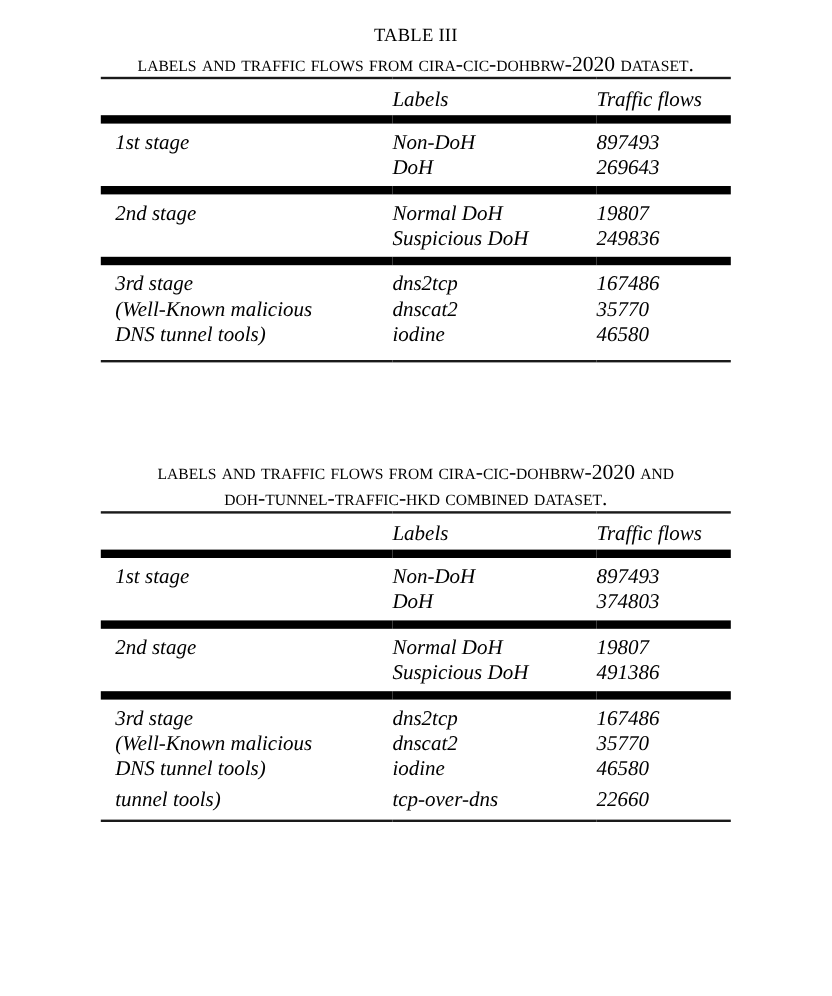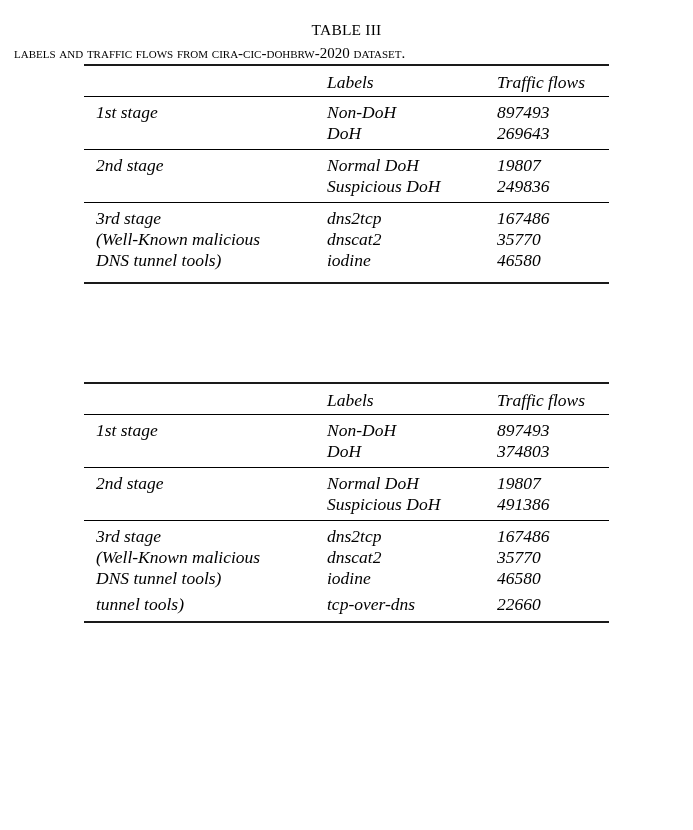--- a/index.html
+++ b/index.html
@@ -30,22 +30,22 @@
 
   .table-number {
     text-align: center;
     font-size: 15.5px;
     letter-spacing: 0.2px;
     line-height: 20px;
     margin-bottom: 2px;
   }
 
   .table-caption {
-    text-align: left;
-    font-size: 15px;
+    text-align: center;
+    font-size: 18px;
     font-variant: small-caps;
     text-transform: lowercase;
     line-height: 22px;
     padding: 0 14px;
   }
   .table-caption .cap-line {
     display: block;
     white-space: nowrap;
   }
 
@@ -63,21 +63,21 @@
     vertical-align: top;
     white-space: nowrap;
   }
 
   .col-stage  { width: 231px; padding-left: 12px !important; }
   .col-label  { width: 170px; }
   .col-flows  { width: 112px; }
 
   .rule-top    { border-top: 2px solid #1a1a1a; }
   .rule-bottom { border-bottom: 2px solid #1a1a1a; }
-  .rule-mid    { border-top: 1px solid #000000; }
+  .rule-mid    { border-top: 7px solid #000000; }
 
   .spacer-row td { height: 6px; font-size: 0; line-height: 0; }
   .head-row td  { padding-bottom: 3px !important; }
   .gap-top td   { padding-top: 5px !important; }
   .gap-bot td   { padding-bottom: 5px !important; }
 
   
   #table-3 { top: 20px; }
   #table-4 { top: 382px; }
 </style>
@@ -146,20 +146,24 @@
         <tr class="spacer-row rule-bottom">
           <td class="col-stage"></td>
           <td class="col-label"></td>
           <td class="col-flows"></td>
         </tr>
       </tbody>
     </table>
   </div>
 
   <div class="table-block" id="table-4">
+    <div class="table-caption">
+      <span class="cap-line">Labels and traffic flows from CIRA-CIC-DoHBrw-2020 and</span>
+      <span class="cap-line">DoH-Tunnel-Traffic-HKD combined dataset.</span>
+    </div>
 
     <table class="tbl">
       <tbody>
         <tr class="spacer-row rule-top">
           <td class="col-stage"></td>
           <td class="col-label"></td>
           <td class="col-flows"></td>
         </tr>
         <tr class="head-row">
           <td class="col-stage"></td>

